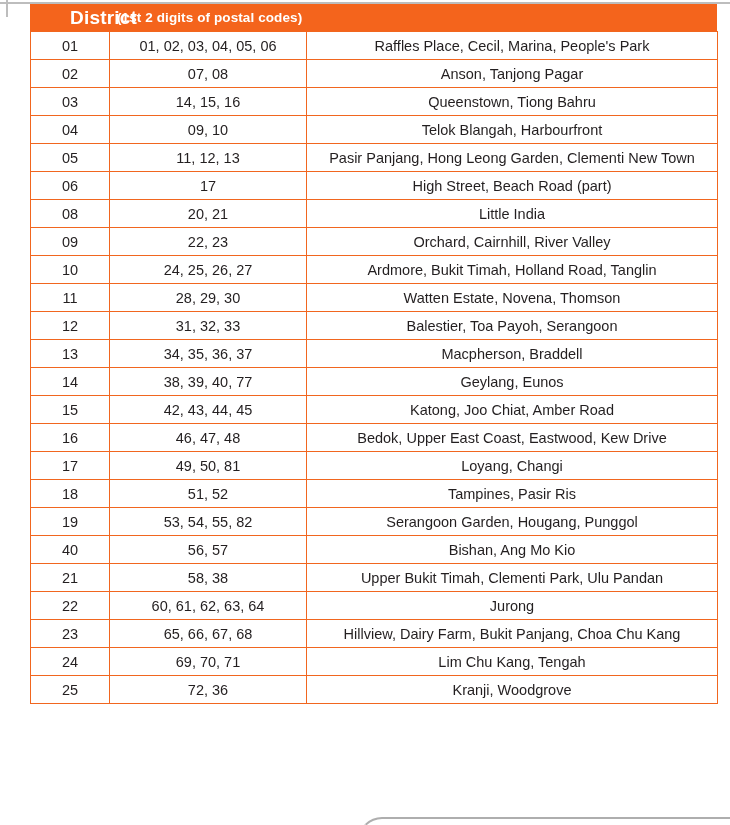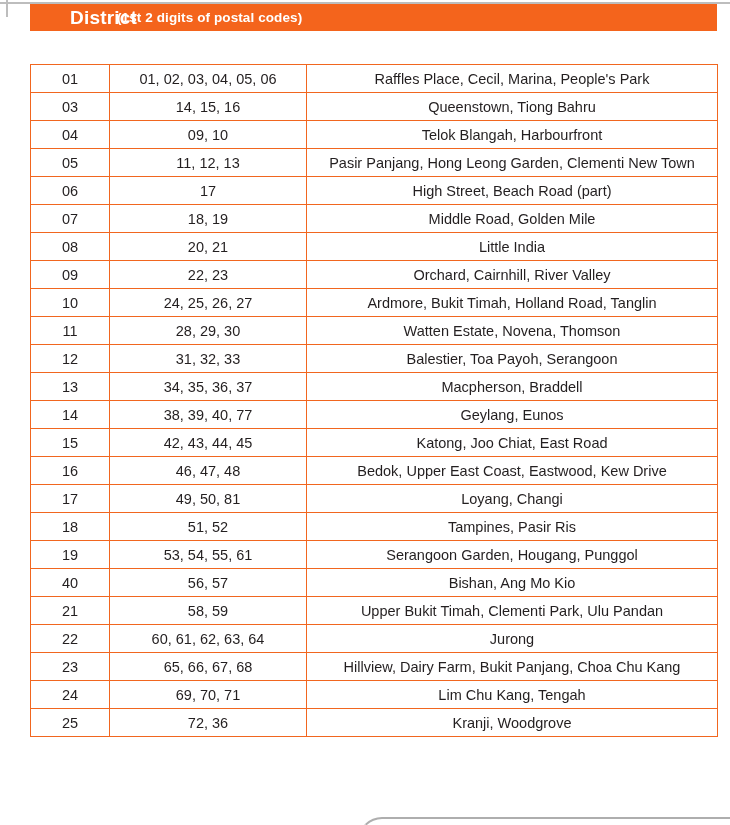--- a/index.html
+++ b/index.html
@@ -43,21 +43,20 @@
   .tbl-header .subtitle-label {
     font-size: 13.5px;
     font-weight: 700;
     margin-left: 8px;
     letter-spacing: 0.1px;
   }
   table.districts {
     width: 100%;
     border-collapse: collapse;
     table-layout: fixed;
-    margin-top: 33px;
   }
   table.districts td {
     border: 1px solid #f1661f;
     height: 28px;
     text-align: center;
     vertical-align: middle;
     font-size: 14.5px;
     color: #231f20;
     padding: 0 4px;
     overflow: hidden;
@@ -93,45 +92,45 @@
         <col class="c2">
         <col class="c3">
     </colgroup>
     <tbody>
         <tr>
           <td>01</td>
           <td>01, 02, 03, 04, 05, 06</td>
           <td>Raffles Place, Cecil, Marina, People's Park</td>
         </tr>
         <tr>
+          <td>02</td>
+          <td>07, 08</td>
+          <td>Anson, Tanjong Pagar</td>
+        </tr>
+        <tr>
           <td>03</td>
           <td>14, 15, 16</td>
           <td>Queenstown, Tiong Bahru</td>
         </tr>
         <tr>
           <td>04</td>
           <td>09, 10</td>
           <td>Telok Blangah, Harbourfront</td>
         </tr>
         <tr>
           <td>05</td>
           <td>11, 12, 13</td>
           <td>Pasir Panjang, Hong Leong Garden, Clementi New Town</td>
         </tr>
         <tr>
           <td>06</td>
           <td>17</td>
           <td>High Street, Beach Road (part)</td>
         </tr>
         <tr>
-          <td>07</td>
-          <td>18, 19</td>
-          <td>Middle Road, Golden Mile</td>
-        </tr>
-        <tr>
           <td>08</td>
           <td>20, 21</td>
           <td>Little India</td>
         </tr>
         <tr>
           <td>09</td>
           <td>22, 23</td>
           <td>Orchard, Cairnhill, River Valley</td>
         </tr>
         <tr>
@@ -155,50 +154,50 @@
           <td>Macpherson, Braddell</td>
         </tr>
         <tr>
           <td>14</td>
           <td>38, 39, 40, 77</td>
           <td>Geylang, Eunos</td>
         </tr>
         <tr>
           <td>15</td>
           <td>42, 43, 44, 45</td>
-          <td>Katong, Joo Chiat, East Road</td>
+          <td>Katong, Joo Chiat, Amber Road</td>
         </tr>
         <tr>
           <td>16</td>
           <td>46, 47, 48</td>
           <td>Bedok, Upper East Coast, Eastwood, Kew Drive</td>
         </tr>
         <tr>
           <td>17</td>
           <td>49, 50, 81</td>
           <td>Loyang, Changi</td>
         </tr>
         <tr>
           <td>18</td>
           <td>51, 52</td>
           <td>Tampines, Pasir Ris</td>
         </tr>
         <tr>
           <td>19</td>
-          <td>53, 54, 55, 61</td>
+          <td>53, 54, 55, 82</td>
           <td>Serangoon Garden, Hougang, Punggol</td>
         </tr>
         <tr>
           <td>40</td>
           <td>56, 57</td>
           <td>Bishan, Ang Mo Kio</td>
         </tr>
         <tr>
           <td>21</td>
-          <td>58, 59</td>
+          <td>58, 38</td>
           <td>Upper Bukit Timah, Clementi Park, Ulu Pandan</td>
         </tr>
         <tr>
           <td>22</td>
           <td>60, 61, 62, 63, 64</td>
           <td>Jurong</td>
         </tr>
         <tr>
           <td>23</td>
           <td>65, 66, 67, 68</td>

